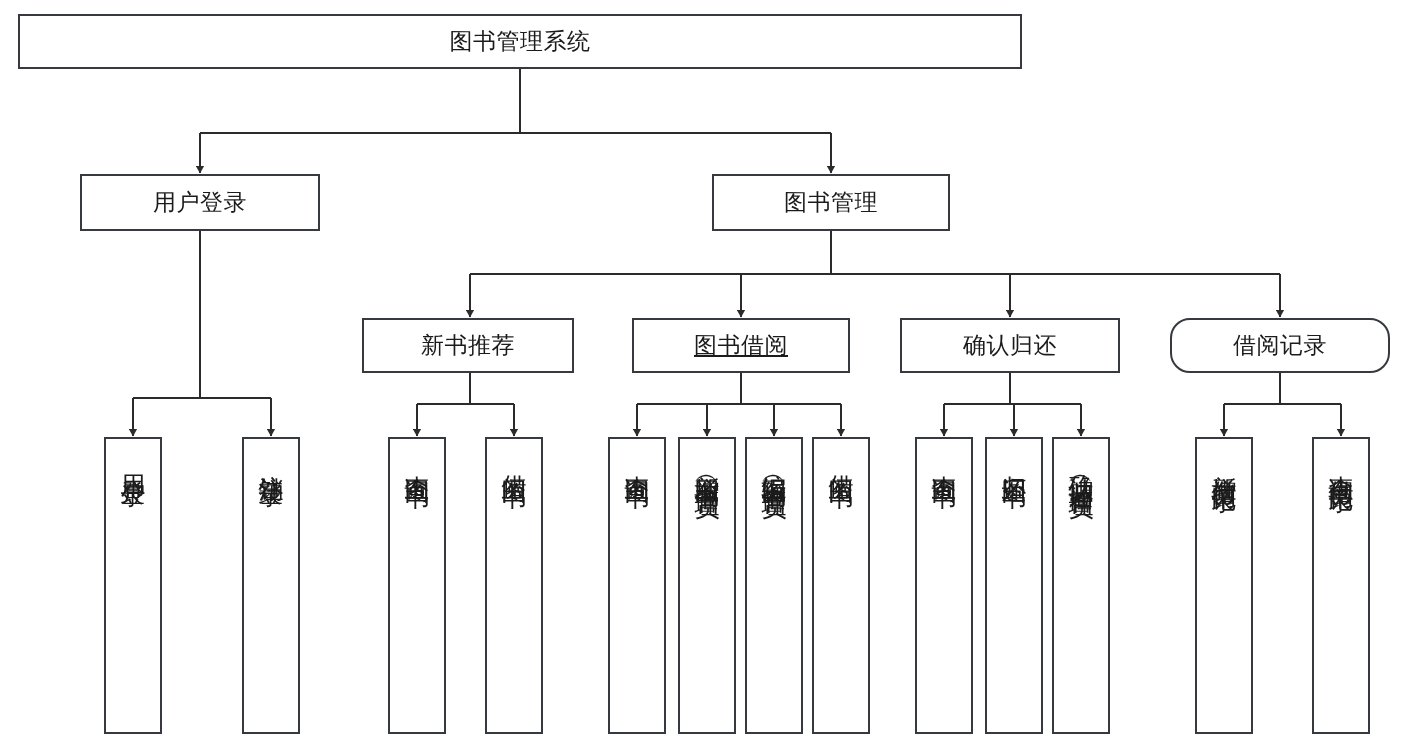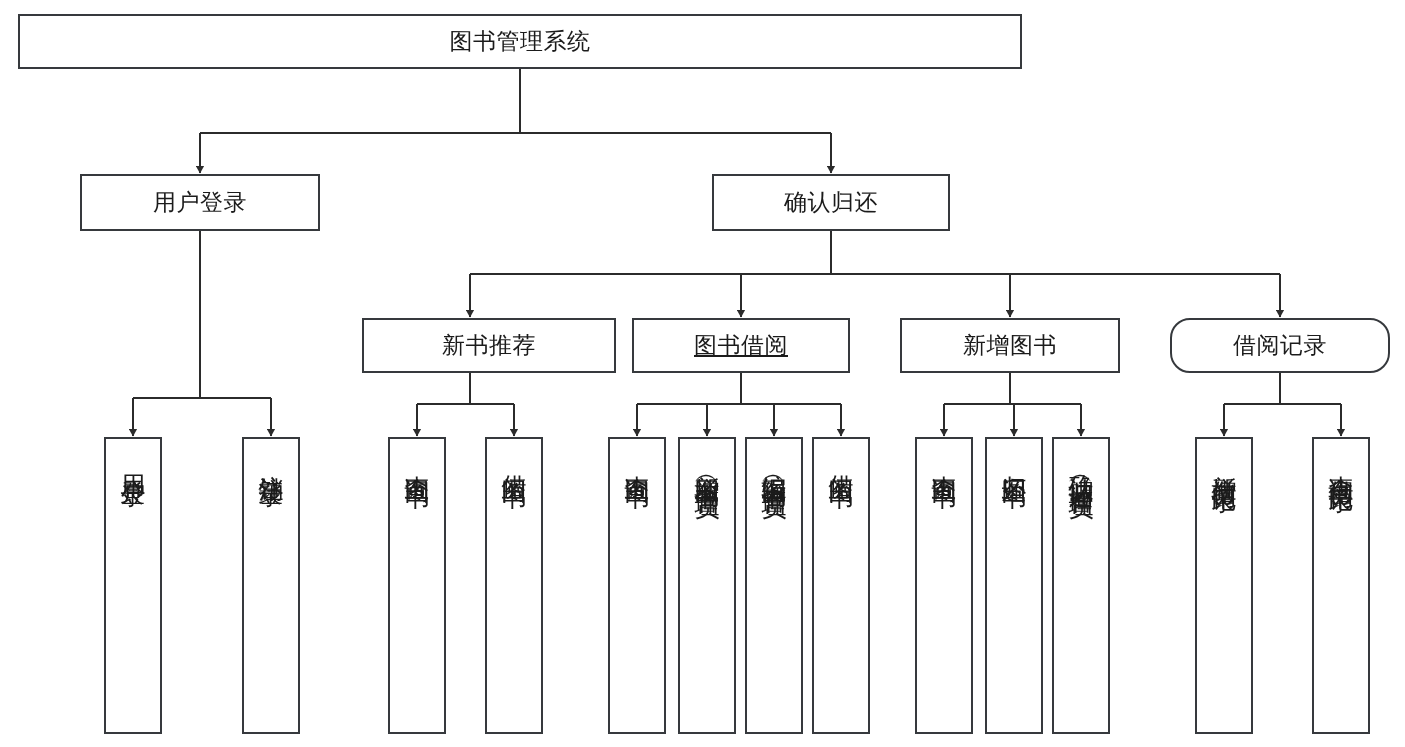--- a/index.html
+++ b/index.html
@@ -118,30 +118,30 @@
   </svg>
 
   <div id="node-layer">
       <div class="node horiz" style="left: 18px; top: 14px; width: 1004px; height: 55px;">
         <span class="node-label">图书管理系统</span>
       </div>
       <div class="node horiz" style="left: 80px; top: 174px; width: 240px; height: 57px;">
         <span class="node-label">用户登录</span>
       </div>
       <div class="node horiz" style="left: 712px; top: 174px; width: 238px; height: 57px;">
-        <span class="node-label">确认归还</span>
+        <span class="node-label">图书管理</span>
       </div>
-      <div class="node horiz" style="left: 362px; top: 318px; width: 254px; height: 55px;">
+      <div class="node horiz" style="left: 362px; top: 318px; width: 212px; height: 55px;">
         <span class="node-label">新书推荐</span>
       </div>
       <div class="node horiz" style="left: 632px; top: 318px; width: 218px; height: 55px; text-decoration: underline;">
         <span class="node-label">图书借阅</span>
       </div>
       <div class="node horiz" style="left: 900px; top: 318px; width: 220px; height: 55px;">
-        <span class="node-label">新增图书</span>
+        <span class="node-label">确认归还</span>
       </div>
       <div class="node horiz" style="left: 1170px; top: 318px; width: 220px; height: 55px; border-radius: 20px;">
         <span class="node-label">借阅记录</span>
       </div>
       <div class="node vert" style="left: 104px; top: 437px; width: 58px; height: 297px;">
         <span class="node-label">用户登录</span>
       </div>
       <div class="node vert" style="left: 242px; top: 437px; width: 58px; height: 297px;">
         <span class="node-label">注销登录</span>
       </div>

